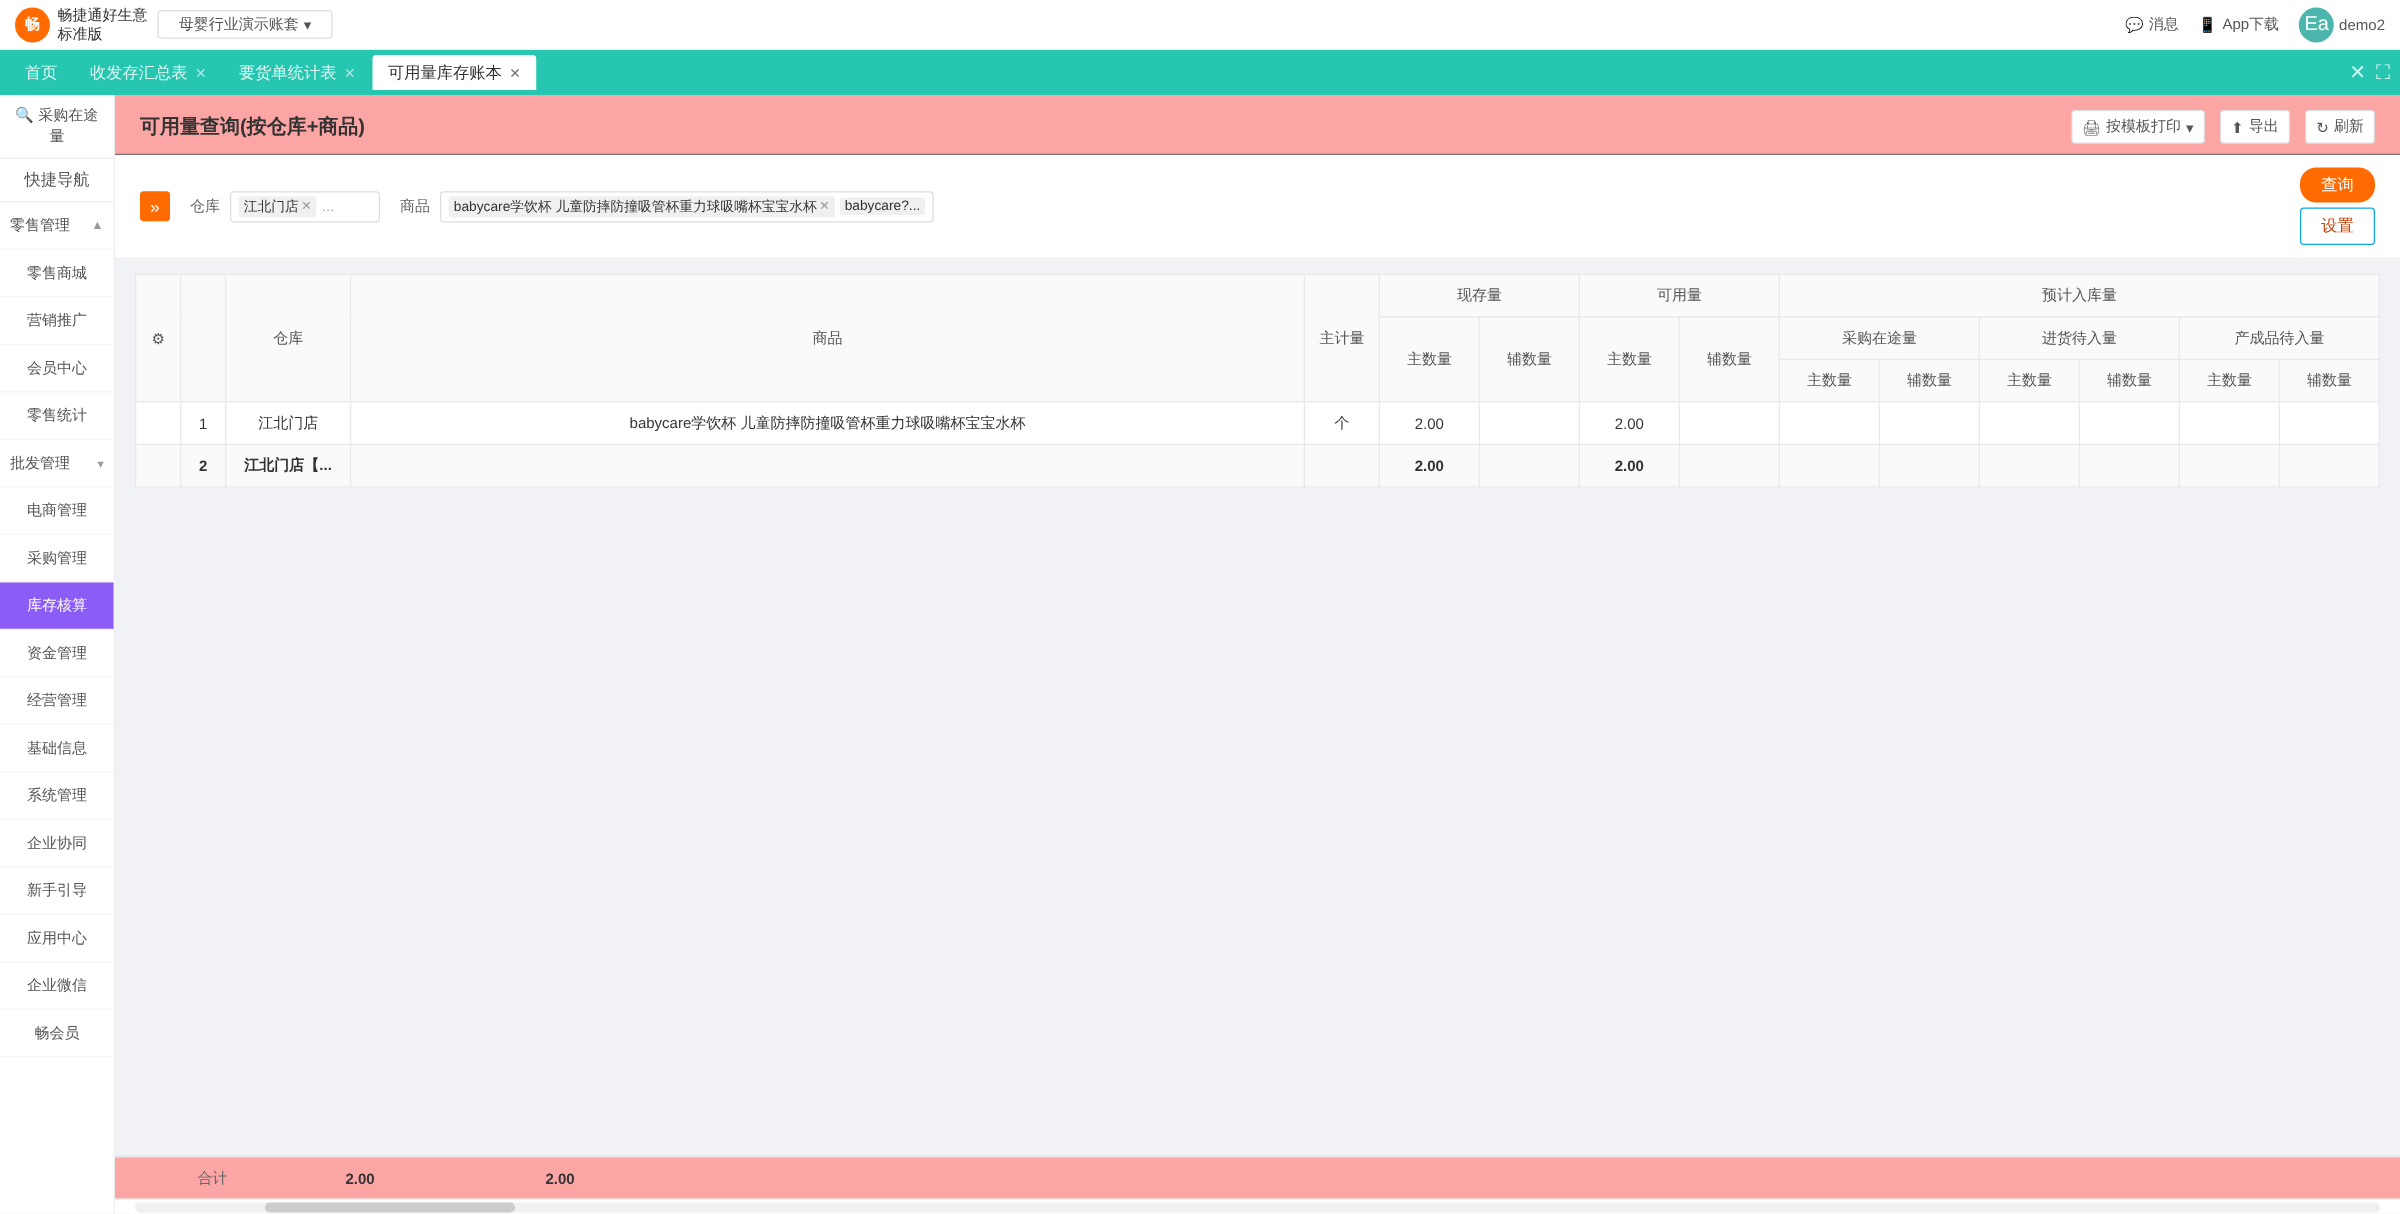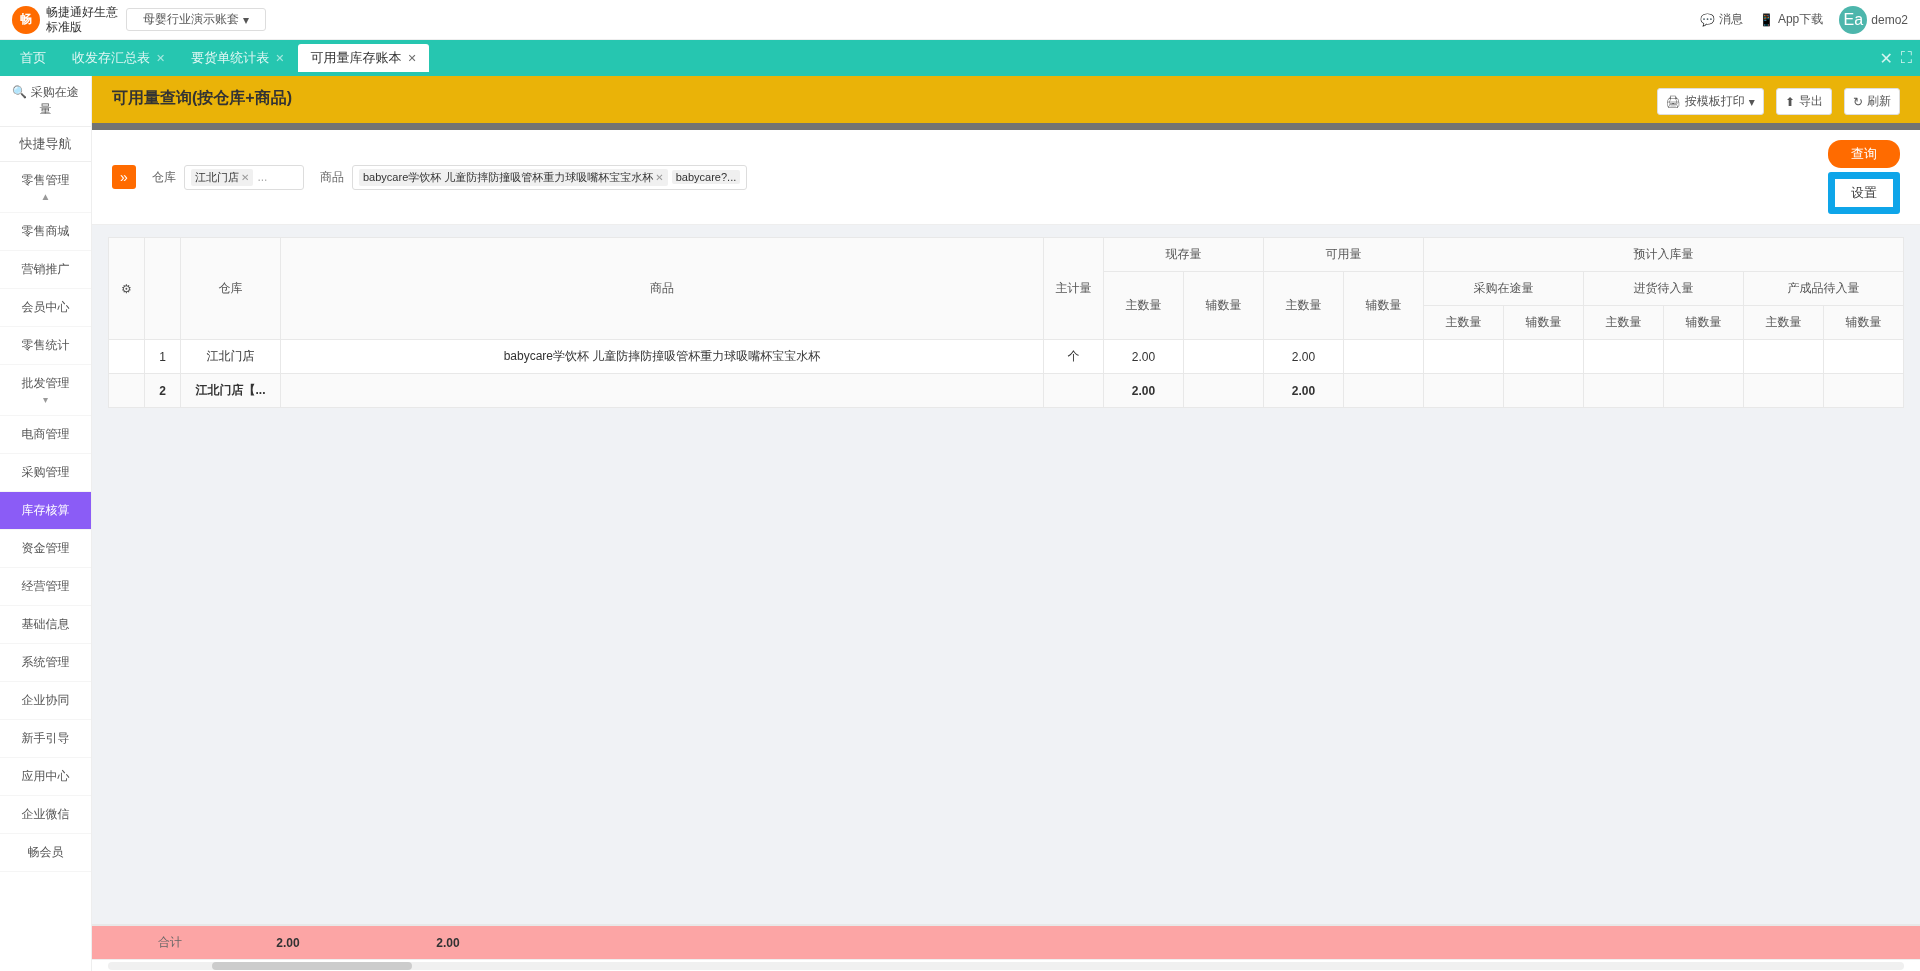--- a/index.html
+++ b/index.html
@@ -100,40 +100,40 @@
       font-size: 12px;
       color: #555;
       cursor: pointer;
       border-bottom: 1px solid #f5f5f5;
       gap: 2px;
     }
     .sidebar-menu-item.active {
       background: #8b5cf6;
       color: #fff;
     }
-    .sidebar-menu-item.has-arrow { flex-direction: column; justify-content: space-between; padding: 10px 8px; }
+    .sidebar-menu-item.has-arrow { flex-direction: row; justify-content: space-between; padding: 10px 8px; }
     .menu-arrow { font-size: 10px; color: #999; }
 
     
     .content {
       flex: 1;
       display: flex;
       flex-direction: column;
       overflow: hidden;
       background: #f0f2f5;
     }
 
     
     .page-header {
-      background: #eab308;
+      background: #fca5a5;
       padding: 12px 20px 8px;
       display: flex;
-      align-items: flex-start;
+      align-items: center;
       justify-content: space-between;
-      border-bottom: 7px solid #737373;
+      border-bottom: 1px solid #737373;
       flex-shrink: 0;
     }
     .page-title { font-size: 16px; font-weight: bold; color: #333; }
     .page-actions { display: flex; align-items: center; gap: 12px; }
     .action-btn {
       display: flex; align-items: center; gap: 4px;
       font-size: 12px; color: #555; cursor: pointer; padding: 4px 8px;
       border: 1px solid #ddd; border-radius: 3px; background: #fff;
     }
 
@@ -169,21 +169,21 @@
       background: #f0f0f0; border-radius: 2px; padding: 1px 4px;
       font-size: 11px;
     }
     .tag-close { cursor: pointer; color: #999; font-size: 10px; }
     .filter-more { color: #aaa; font-size: 12px; cursor: pointer; }
     .query-btn {
       background: #ff6b00; color: #fff; border: none;
       padding: 5px 16px; border-radius: 13px; cursor: pointer; font-size: 13px;
     }
     .set-btn {
-      background: #fff; color: #404040; border: 7px solid #0ea5e9;
+      background: #fff; color: #c2410c; border: 1px solid #0ea5e9;
       padding: 5px 16px; border-radius: 3px; cursor: pointer; font-size: 13px;
     }
 
     
     .table-area {
       flex: 1;
       overflow: auto;
       padding: 12px 16px;
     }
     .data-table {

